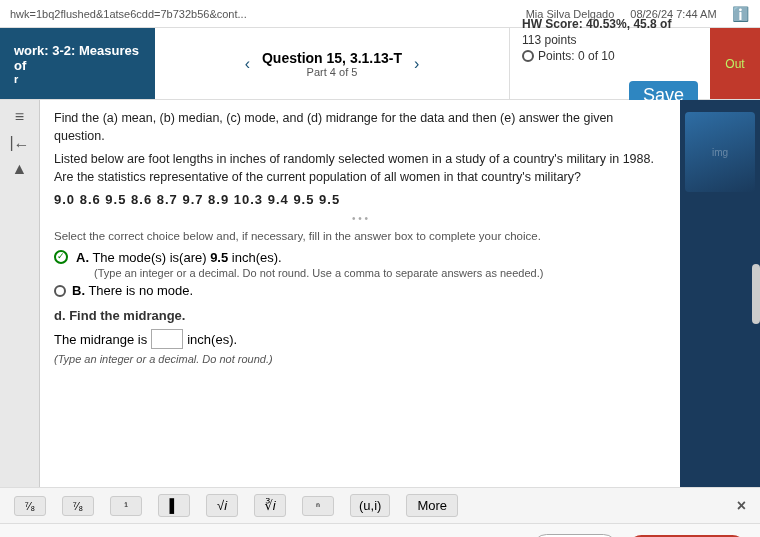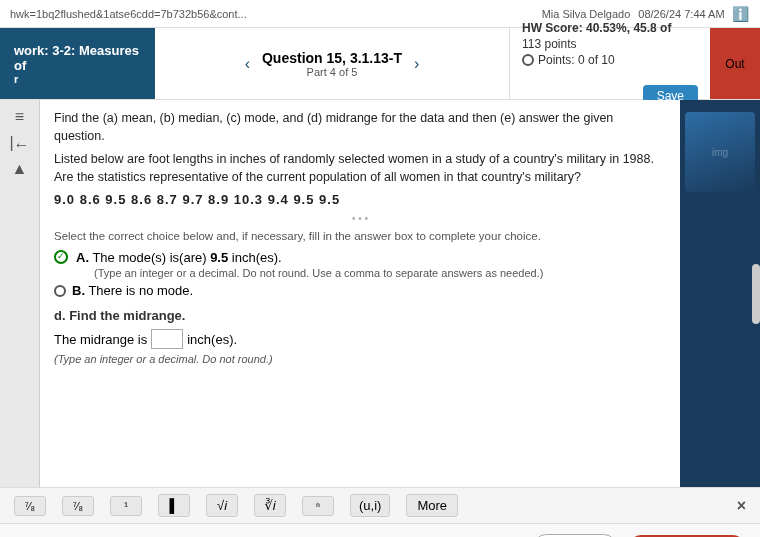--- a/index.html
+++ b/index.html
@@ -17,21 +17,21 @@
     .top-bar {
       background: #fff;
       border-bottom: 1px solid #ddd;
       display: flex;
       align-items: center;
       justify-content: space-between;
       padding: 4px 10px;
       height: 28px;
     }
     .top-bar-left { font-size: 11px; color: #555; }
-    .top-bar-right { font-size: 11px; color: #555; display: flex; align-items: center; gap: 8px; }
+    .top-bar-right { font-size: 11px; color: #555; display: flex; align-items: center; gap: 16px; }
 
     
     .header-row {
       background: #fff;
       display: flex;
       align-items: stretch;
       border-bottom: 1px solid #ddd;
       height: 72px;
     }
     .header-left {
@@ -67,28 +67,28 @@
       min-width: 200px;
     }
     .hw-score { font-size: 12px; color: #333; }
     .points-row { font-size: 12px; color: #333; display: flex; align-items: center; gap: 4px; }
     .save-btn {
       background: #2e86c1;
       color: #fff;
       border: none;
       border-radius: 4px;
       padding: 4px 14px;
-      font-size: 12px;
+      font-size: 18px;
       cursor: pointer;
       align-self: flex-end;
       margin-top: 16px;
     }
     .header-far-right {
       background: #c0392b;
-      color: #000000;
+      color: #bef264;
       font-size: 11px;
       padding: 4px 8px;
       display: flex;
       align-items: center;
       justify-content: center;
       width: 50px;
       cursor: pointer;
     }
 
     

